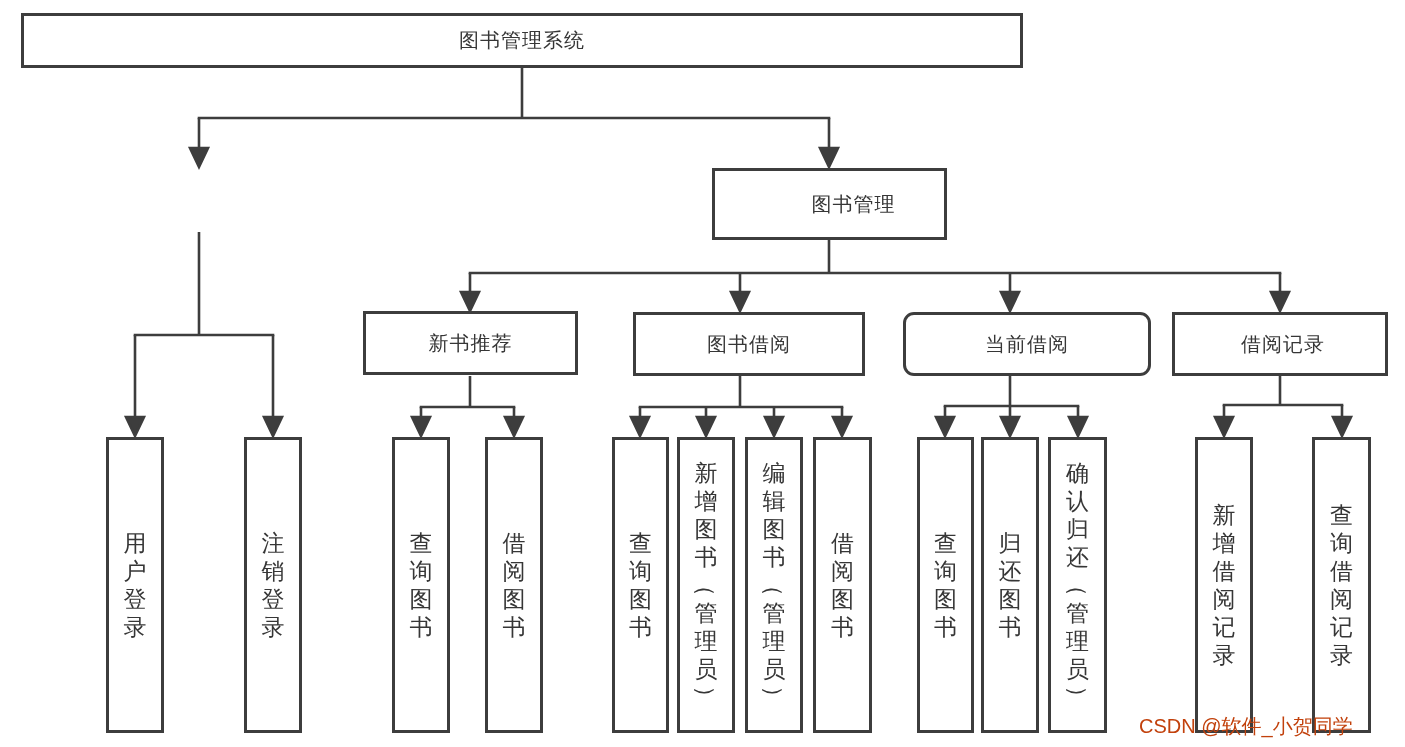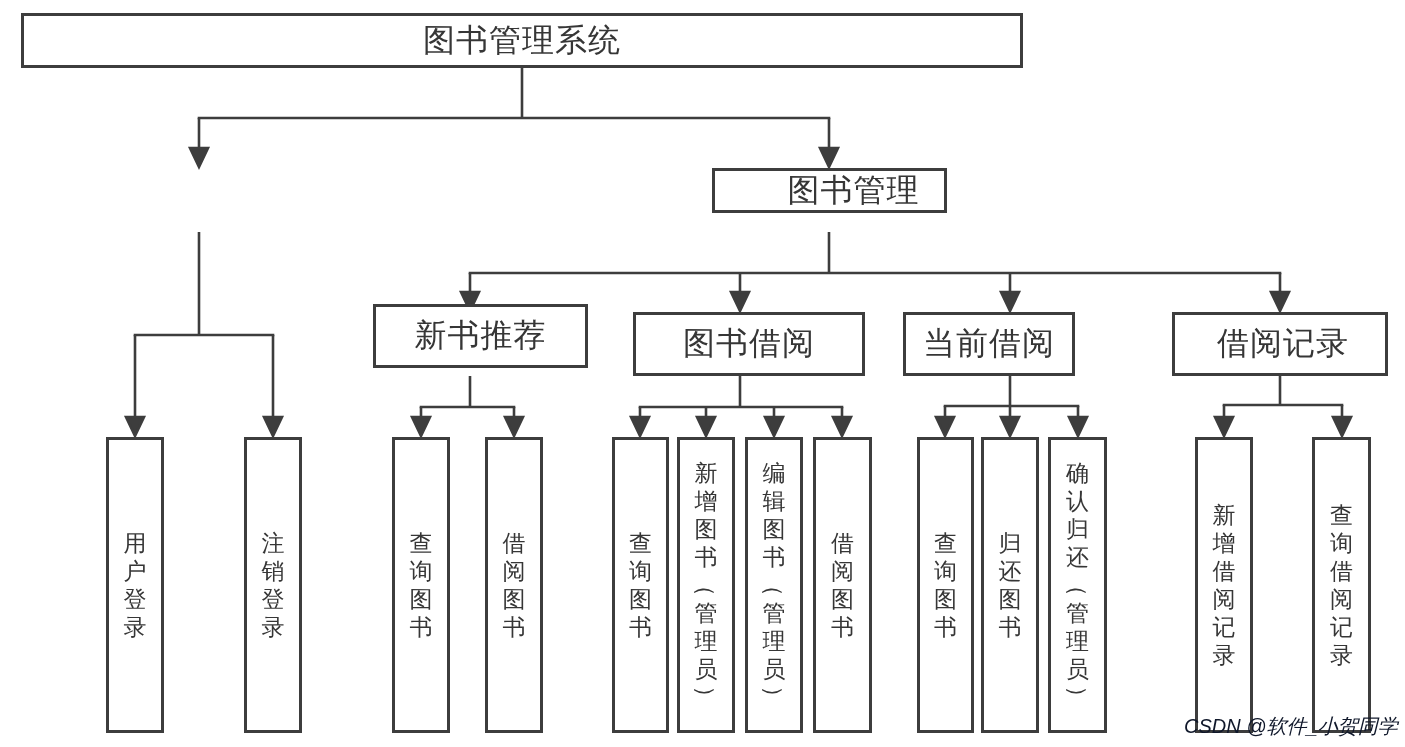--- a/index.html
+++ b/index.html
@@ -14,36 +14,35 @@
   .node{
     position:absolute;
     box-sizing:border-box;
     border:3px solid #3d3d3d;
     background:#ffffff;
     display:flex;
     align-items:center;
     justify-content:center;
     color:#363636;
   }
-  .hnode{font-size:32px;letter-spacing:1px;}
+  .hnode{font-size:20px;letter-spacing:1px;}
   .vnode{font-size:23px;}
   .vnode{flex-direction:column;}
   .vnode .ch{
     display:block;
     height:28px;line-height:28px;
     width:100%;text-align:center;
   }
   .vnode .rot{transform:rotate(90deg);}
   .watermark{
     position:absolute;
-    left:1184px;top:713px;
+    left:1139px;top:713px;
     font-size:20px;
-    color:#0f172a;
+    color:#c2410c;
     white-space:nowrap;
-    font-style:italic;
   }
 </style>
 </head>
 <body>
 
 <div id="stage">
 
   <svg id="wires" viewBox="0 0 1405 747" xmlns="http://www.w3.org/2000/svg" stroke="#3d3d3d" stroke-width="2.6" fill="#3d3d3d">
 
     <line x1="522" y1="68" x2="522" y2="118"></line>
@@ -103,31 +102,31 @@
     <line x1="1224" y1="405" x2="1224" y2="419"></line>
     <polygon points="1215,417 1233,417 1224,436"></polygon>
     <line x1="1342" y1="405" x2="1342" y2="419"></line>
     <polygon points="1333,417 1351,417 1342,436"></polygon>
   </svg>
 
   <div class="node hnode" style="left:21px;top:13px;width:1002px;height:55px;">
     <span>图书管理系统</span>
   </div>
 
-  <div class="node hnode" style="left:712px;top:168px;width:235px;height:45px;padding-left:48px;">
+  <div class="node hnode" style="left:712px;top:168px;width:235px;height:72px;padding-left:48px;">
     <span>图书管理</span>
   </div>
 
-  <div class="node hnode" style="left:363px;top:304px;width:215px;height:64px;margin-left:10px;">
+  <div class="node hnode" style="left:363px;top:311px;width:215px;height:64px;">
     <span>新书推荐</span>
   </div>
   <div class="node hnode" style="left:633px;top:312px;width:232px;height:64px;">
     <span>图书借阅</span>
   </div>
-  <div class="node hnode" style="left:903px;top:312px;width:172px;height:64px;">
+  <div class="node hnode" style="left:903px;top:312px;width:248px;height:64px;border-radius:11px;">
     <span>当前借阅</span>
   </div>
   <div class="node hnode" style="left:1172px;top:312px;width:216px;height:64px;padding-left:6px;">
     <span>借阅记录</span>
   </div>
 
   <div class="node vnode" style="left:106px;top:437px;width:58px;height:296px;">
       <span class="ch">用</span>
       <span class="ch">户</span>
       <span class="ch">登</span>

